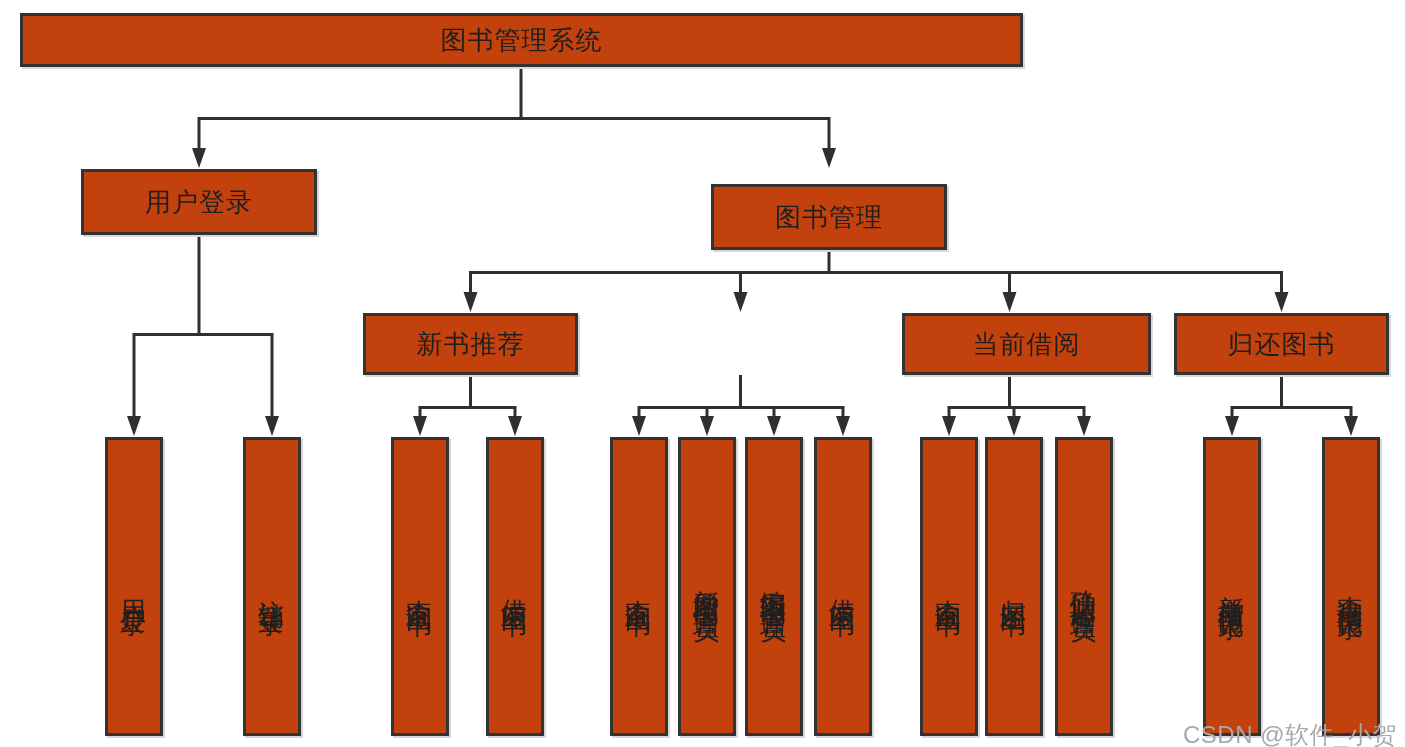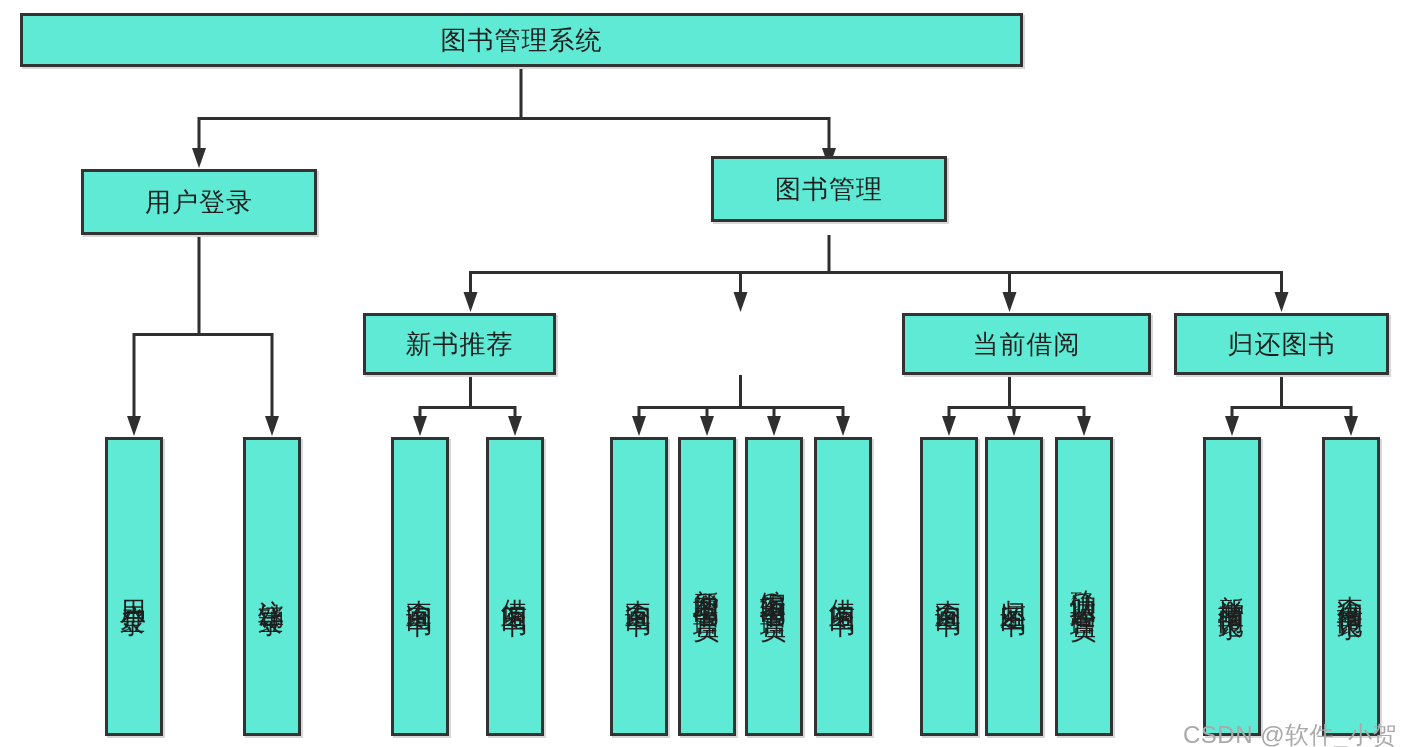--- a/index.html
+++ b/index.html
@@ -13,21 +13,21 @@
     overflow: hidden;
   }
   svg.connectors {
     position: absolute;
     left: 0; top: 0;
     width: 1405px; height: 747px;
   }
   .node {
     position: absolute;
     box-sizing: border-box;
-    background: #5eead4;
+    background: #c2410c;
     border: 3px solid #333333;
     box-shadow: 2px 2px 0 #d8d8d8;
     display: flex;
     align-items: center;
     justify-content: center;
     font-size: 26px;
     letter-spacing: 1px;
     white-space: nowrap;
   }
   .node .hlabel { display: block; }
@@ -85,25 +85,25 @@
     </g>
   </svg>
 
   <div class="node" style="left:20px; top:13px; width:1003px; height:54px;">
     <span class="hlabel">图书管理系统</span>
   </div>
 
   <div class="node" style="left:81px; top:169px; width:236px; height:66px;">
     <span class="hlabel">用户登录</span>
   </div>
-  <div class="node" style="left:711px; top:156px; width:236px; height:66px;">
+  <div class="node" style="left:711px; top:184px; width:236px; height:66px;">
     <span class="hlabel">图书管理</span>
   </div>
 
-  <div class="node" style="left:363px; top:313px; width:193px; height:62px;">
+  <div class="node" style="left:363px; top:313px; width:215px; height:62px;">
     <span class="hlabel">新书推荐</span>
   </div>
   <div class="node" style="left:902px; top:313px; width:249px; height:62px;">
     <span class="hlabel">当前借阅</span>
   </div>
   <div class="node" style="left:1174px; top:313px; width:215px; height:62px;">
     <span class="hlabel">归还图书</span>
   </div>
 
   <div class="node vnode" style="left:105px; top:437px; width:58px; height:299px;">

